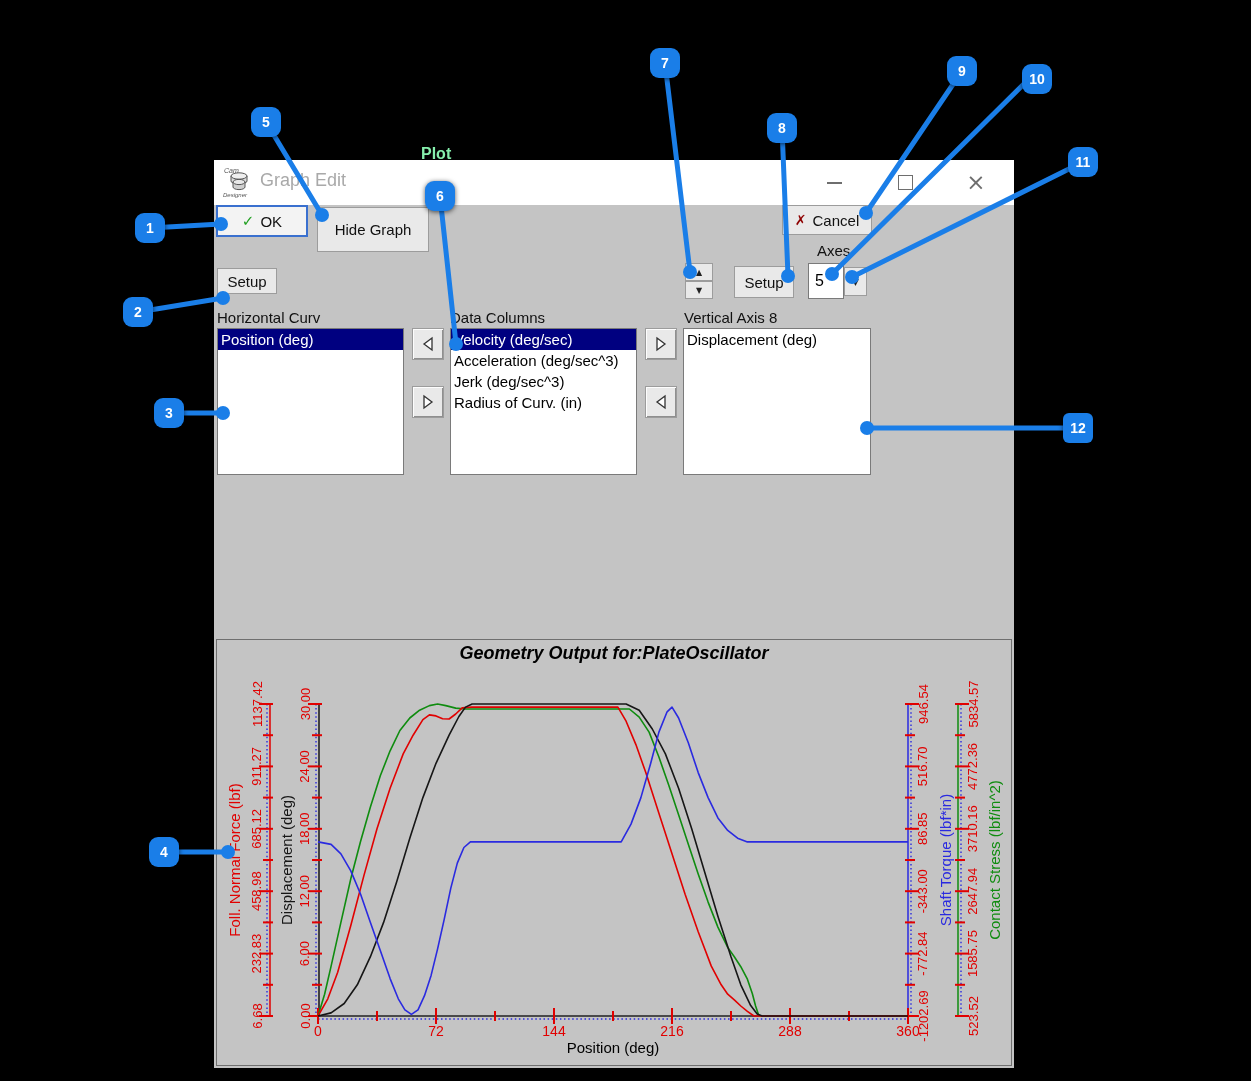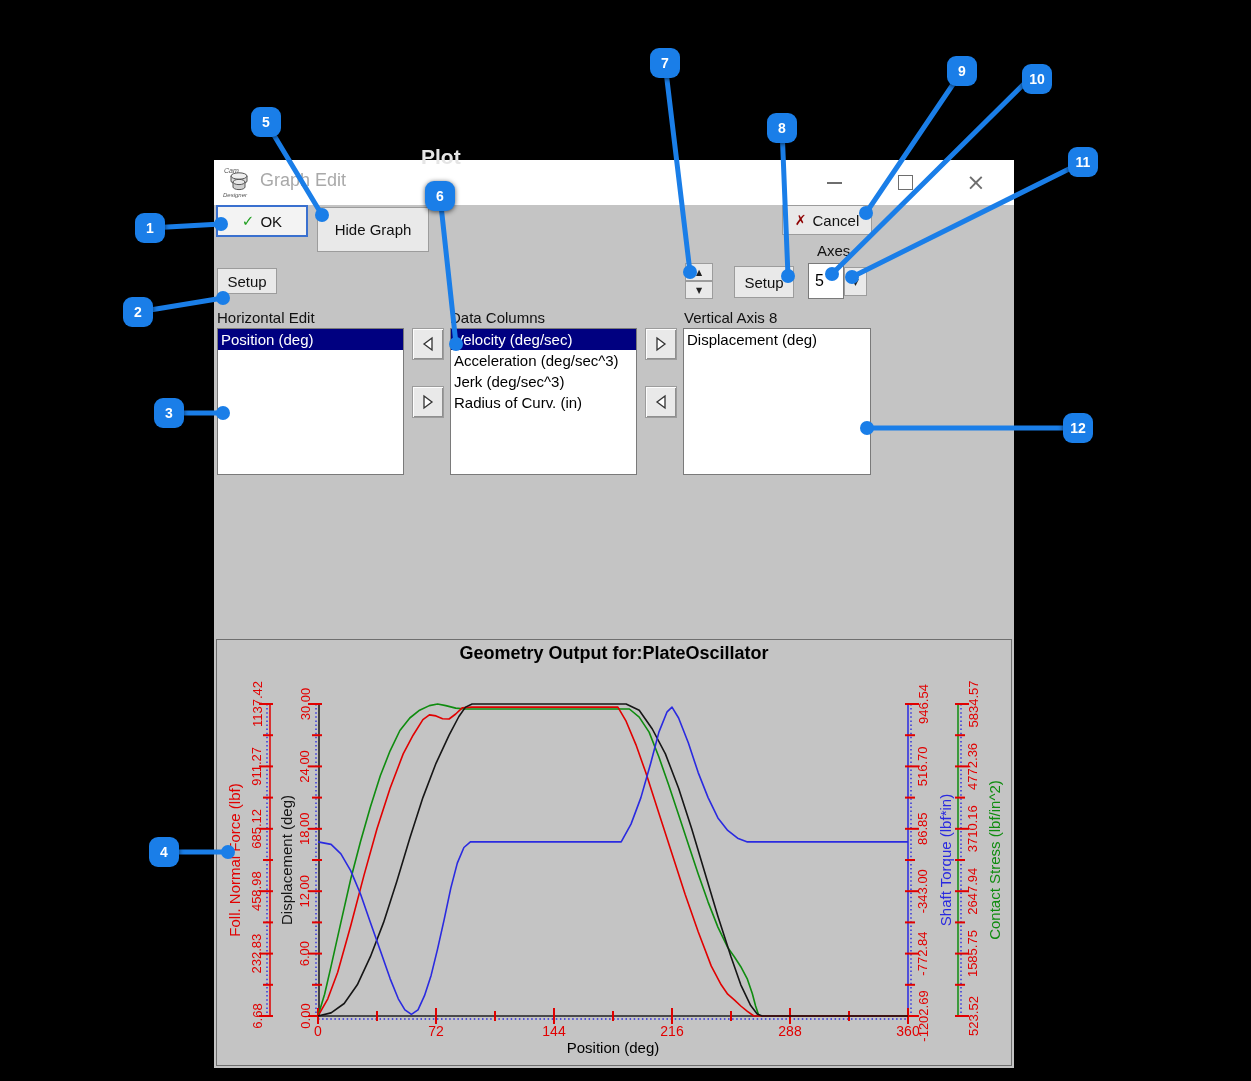--- a/index.html
+++ b/index.html
@@ -1,19 +1,19 @@
 <!DOCTYPE html>
 <html><head>
 <meta charset="utf-8">
 <style>
   html,body{margin:0;padding:0;background:#000;}
   body{width:1251px;height:1081px;position:relative;overflow:hidden;
        font-family:"Liberation Sans",sans-serif;-webkit-font-smoothing:antialiased;}
   .stage{position:absolute;inset:0;}
-  .heading{position:absolute;left:421px;top:145px;font-size:21px;font-weight:bold;color:#e5e5e5;z-index:6;}
+  .heading{position:absolute;left:421px;top:145px;font-size:16px;font-weight:bold;color:#86efac;z-index:6;}
   .window{position:absolute;left:214px;top:160px;width:800px;height:908px;background:#c4c4c4;z-index:1;}
   .titlebar{position:absolute;left:0;top:0;width:800px;height:45px;background:#ffffff;}
   .appicon{position:absolute;left:8px;top:5px;width:34px;height:35px;}
   .wtitle{position:absolute;left:46px;top:10px;font-size:18px;color:#a9a9a9;}
   .winbtns{position:absolute;right:16px;top:0;height:45px;display:flex;align-items:center;gap:27px;}
   .wb{width:44px;height:45px;display:flex;align-items:center;justify-content:center;color:#6e6e6e;cursor:default;}
   .glyph-min{display:block;width:15px;height:0;border-bottom:2px solid #6e6e6e;}
   .glyph-max{display:block;width:13px;height:13px;border:1.5px solid #6e6e6e;}
   .glyph-close{font-size:23px;line-height:23px;color:#6e6e6e;font-family:"DejaVu Sans",sans-serif;}
   .btn{position:absolute;background:#e9e9e9;border:1px solid #9c9c9c;display:flex;align-items:center;
@@ -33,21 +33,21 @@
         display:flex;align-items:center;justify-content:center;font-size:8px;color:#222;box-sizing:border-box;}
   .ddfield{position:absolute;left:594px;top:103px;width:36px;height:36px;background:#fff;
            border:1px solid #7a7a7a;font-size:16px;color:#000;display:flex;align-items:center;
            padding-left:6px;box-sizing:border-box;}
   .ddbtn{position:absolute;left:630px;top:107px;width:23px;height:29px;background:#e9e9e9;
          border:1px solid #9c9c9c;display:flex;align-items:center;justify-content:center;
          font-size:9px;color:#222;box-sizing:border-box;}
   .plotpanel{position:absolute;left:2px;top:479px;width:794px;height:425px;border:1px solid #6f6f6f;
              background:#c4c4c4;}
   .plottitle{position:absolute;left:0;top:3px;width:100%;text-align:center;font-size:18px;
-             font-weight:bold;color:#000;}
+             font-weight:bold;color:#000;font-style:italic;}
   #plot{position:absolute;left:0;top:0;}
   .overlay{position:absolute;left:0;top:0;z-index:40;pointer-events:none;}
   .badge{position:absolute;width:30px;height:30px;border-radius:9px;background:#1a7ee8;color:#fff;
          font-size:14px;font-weight:bold;display:flex;align-items:center;justify-content:center;
          z-index:50;box-shadow:0 1px 5px rgba(0,0,0,0.65);}
   svg text{font-family:"Liberation Sans",sans-serif;}
 </style>
 </head>
 <body>
 
@@ -110,21 +110,21 @@
     </div>
 
     <div class="lbl" style="left:603px;top:82px;">Axes</div>
     <div class="ddfield">
       <span>5</span>
     </div>
     <div class="ddbtn">
         <span style="font-family:'DejaVu Sans',sans-serif;">▼</span>
       </div>
 
-    <div class="lbl" style="left:3px;top:149px;">Horizontal Edit</div>
+    <div class="lbl" style="left:3px;top:149px;">Horizontal Curv</div>
     <div class="lbl" style="left:236px;top:149px;">Data Columns</div>
     <div class="lbl" style="left:470px;top:149px;">Vertical Axis 8</div>
 
     <div class="lb" style="left:3px;top:168px;">
         <div class="row sel">Position (deg)</div>
       </div>
     <div class="lb" style="left:236px;top:168px;">
         <div class="row sel">Velocity (deg/sec)</div>
         <div class="row">Acceleration (deg/sec^3)</div>
         <div class="row">Jerk (deg/sec^3)</div>
@@ -308,14 +308,14 @@
     <div class="badge" style="left: 123px; top: 297px;">2</div>
     <div class="badge" style="left: 154px; top: 398px;">3</div>
     <div class="badge" style="left: 149px; top: 837px;">4</div>
     <div class="badge" style="left: 251px; top: 107px;">5</div>
     <div class="badge" style="left: 425px; top: 181px;">6</div>
     <div class="badge" style="left: 650px; top: 48px;">7</div>
     <div class="badge" style="left: 767px; top: 113px;">8</div>
     <div class="badge" style="left: 947px; top: 56px;">9</div>
     <div class="badge" style="left: 1022px; top: 56px; margin-top: 8px;">10</div>
     <div class="badge" style="left: 1068px; top: 147px;">11</div>
-    <div class="badge" style="left: 1063px; top: 413px;">12</div>
+    <div class="badge" style="left: 1063px; top: 413px; border-radius: 6px;">12</div>
   </div>
 
 </body></html>

